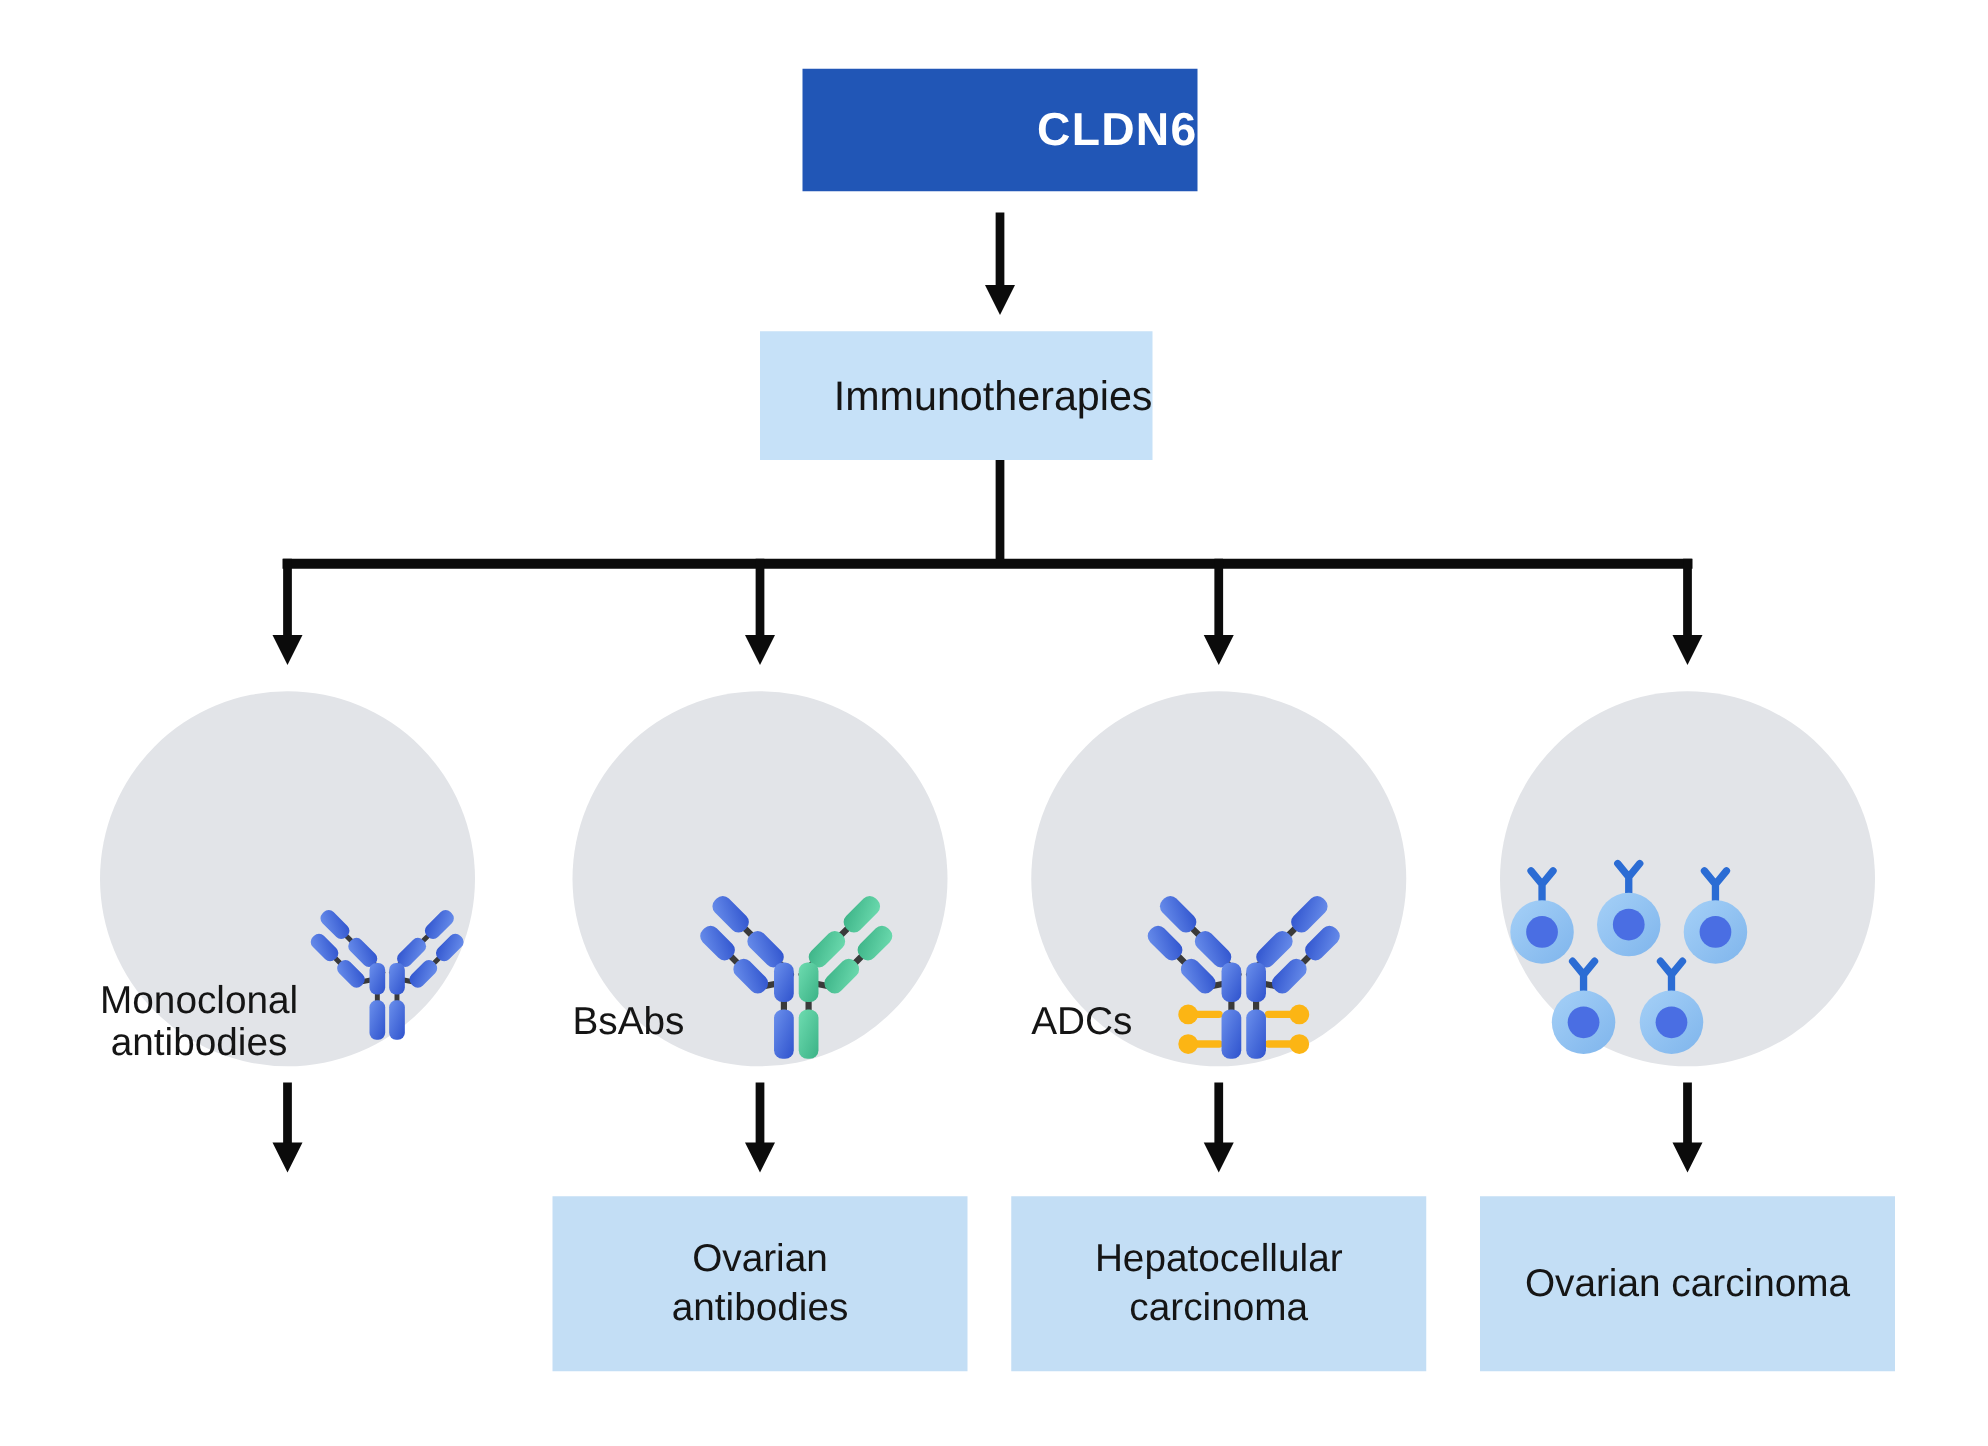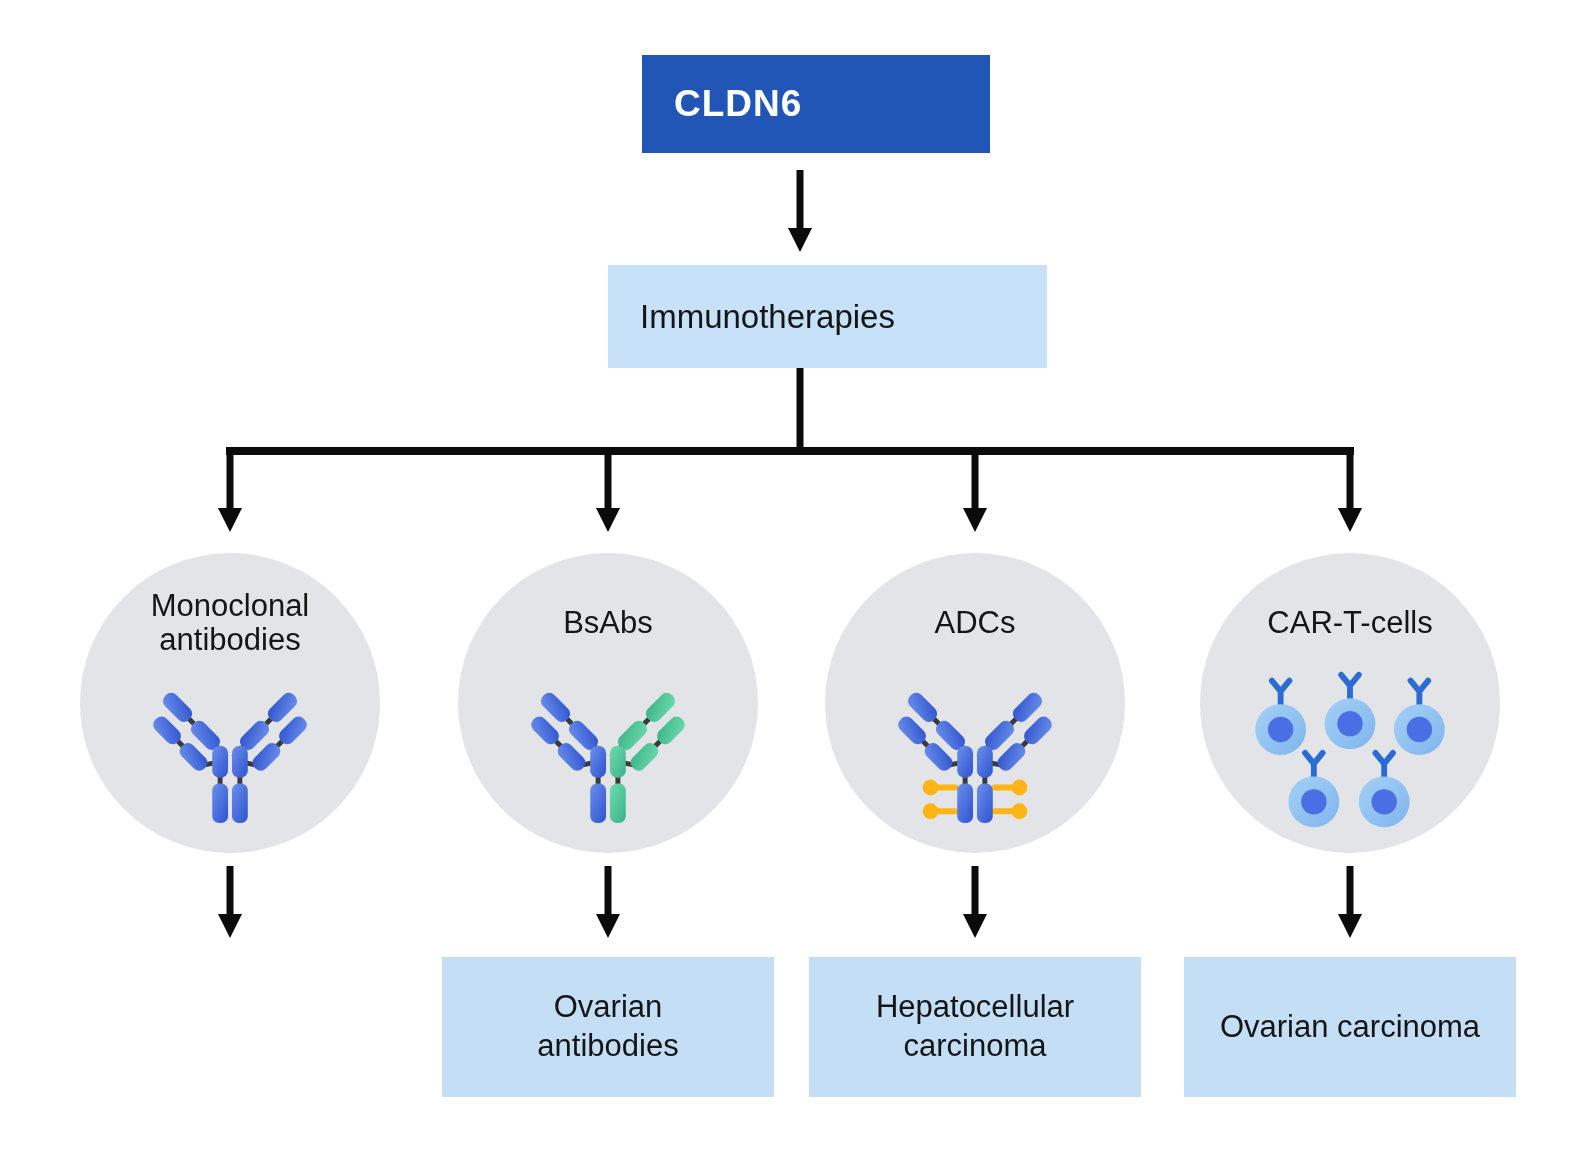--- a/index.html
+++ b/index.html
@@ -6,34 +6,34 @@
   html,body{margin:0;padding:0;background:#ffffff;}
   .canvas{
     position:relative;width:1590px;height:1157px;background:#ffffff;overflow:hidden;
     font-family:"Liberation Sans","DejaVu Sans",sans-serif;
     color:var(--c-text,#151515);
   }
   .arrows{position:absolute;left:0;top:0;width:1590px;height:1157px;z-index:1;}
   .arrows line{stroke:var(--c-arrow,#0b0b0b);stroke-width:7;}
   .arrows line.thick{stroke-width:8;}
   .arrows polygon{fill:var(--c-arrow,#0b0b0b);stroke:none;}
-  .box{position:absolute;z-index:2;display:flex;align-items:center;justify-content:flex-start;text-align:center;padding-left:32px;}
+  .box{position:absolute;z-index:2;display:flex;align-items:center;justify-content:flex-end;text-align:center;}
   .root-box{
     left:642px;top:55px;width:316px;height:98px;
     background:var(--c-root-bg,#2156b6);color:var(--c-root-text,#ffffff);
     font-size:37px;font-weight:700;letter-spacing:1px;
   }
   .hub-box{
-    left:608px;top:265px;width:407px;height:103px;
+    left:608px;top:265px;width:314px;height:103px;
     background:var(--c-hub-bg,#c6e1f8);font-size:33px;
   }
   .circle{
     position:absolute;top:553px;width:300px;height:300px;border-radius:50%;z-index:2;
     background:var(--c-circle,#e2e4e8);
-    display:flex;flex-direction:column;align-items:center;
+    display:flex;flex-direction:row;align-items:flex-end;
     padding-top:34px;box-sizing:border-box;
   }
   .c1{left:80px}.c2{left:458px}.c3{left:825px}.c4{left:1200px}
   .clabel{
     min-height:72px;display:flex;align-items:center;justify-content:center;
     white-space:pre-line;text-align:center;font-size:31px;line-height:1.1;
   }
   .icon{margin-top:8px;display:block;}
   .outcome{
     position:absolute;top:957px;width:332px;height:140px;z-index:2;
@@ -205,21 +205,20 @@
         </g>
         <line x1="80" y1="108" x2="80" y2="122" stroke="#3a3a3a" stroke-width="5" stroke-linecap="round"></line>
         <line x1="100" y1="108" x2="100" y2="122" stroke="#3a3a3a" stroke-width="5" stroke-linecap="round"></line>
         <rect x="72" y="80" width="16" height="32" rx="7" fill="url(#grd2)"></rect>
         <rect x="72" y="118" width="16" height="40" rx="7" fill="url(#grd2)"></rect>
         <rect x="92" y="80" width="16" height="32" rx="7" fill="url(#grd3)"></rect>
         <rect x="92" y="118" width="16" height="40" rx="7" fill="url(#grd3)"></rect>
       </svg>
   </div>
   <div class="circle c4">
-    <div class="clabel">CAR-T-cells</div>
     <svg class="icon" width="206" height="170" viewBox="0 0 210 174">
         <defs>
           <linearGradient id="grd5" x1="0" y1="0" x2="1" y2="1">
             <stop offset="0" stop-color="#a5d0f7"></stop>
             <stop offset="1" stop-color="#7fb5ec"></stop>
           </linearGradient>
         </defs>
         <path d="M 25 14 L 34 25 L 43 14 M 34 25 L 34 44" stroke="#2b6cd4" stroke-width="6" fill="none" stroke-linecap="round" stroke-linejoin="round"></path>
         <circle cx="34" cy="64" r="26" fill="url(#grd5)"></circle>
         <circle cx="34" cy="64" r="13" fill="#4a6ee3"></circle>

